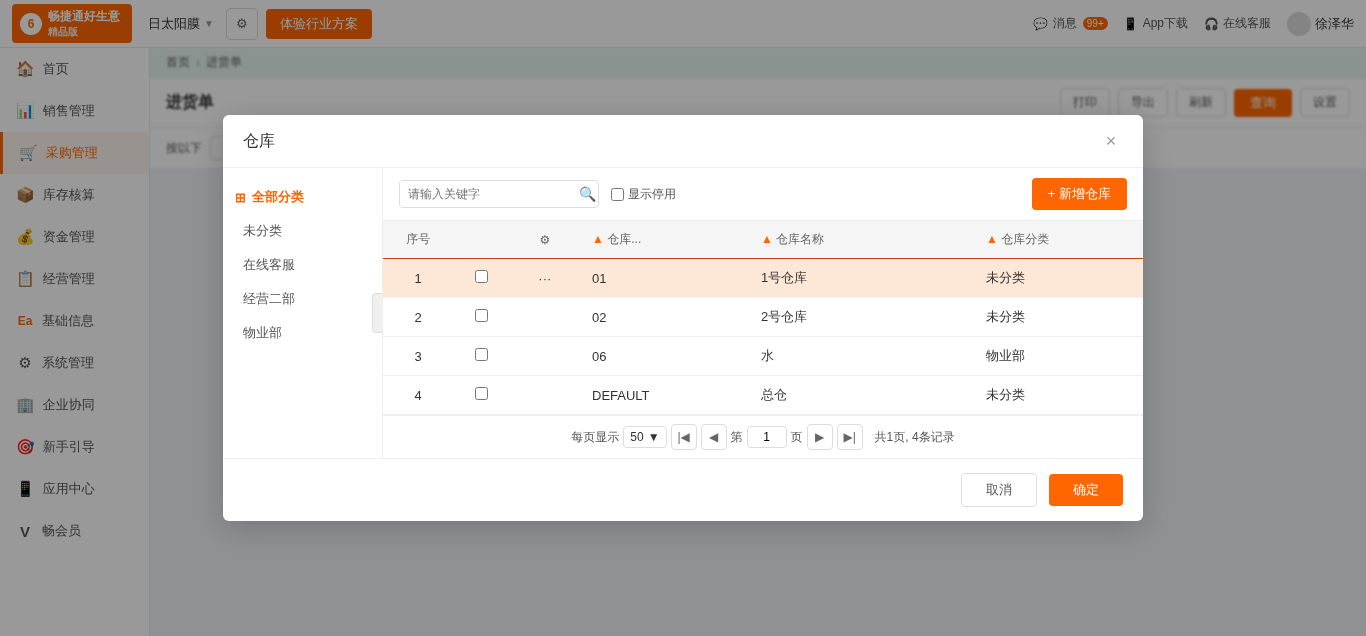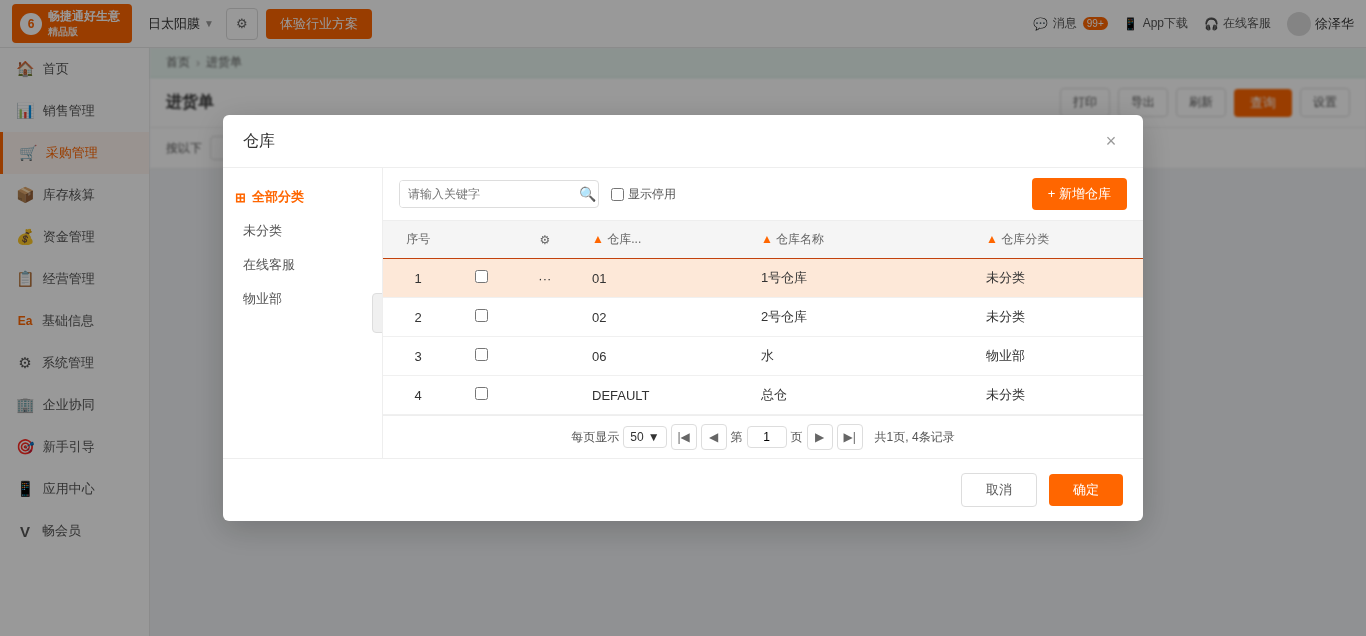--- a/index.html
+++ b/index.html
@@ -385,20 +385,23 @@
       <div class="category-panel">
         <div class="category-header">
           <span>⊞</span>
           <span>全部分类</span>
         </div>
         <div class="category-item">
           <span>未分类</span>
         </div>
         <div class="category-item">
           <span>在线客服</span>
+        </div>
+        <div class="category-item">
+          <span>经营二部</span>
         </div>
         <div class="category-item">
           <span>物业部</span>
         </div>
         <div class="collapse-btn">
           <span>《</span>
         </div>
       </div>
 
       <div class="table-panel">

